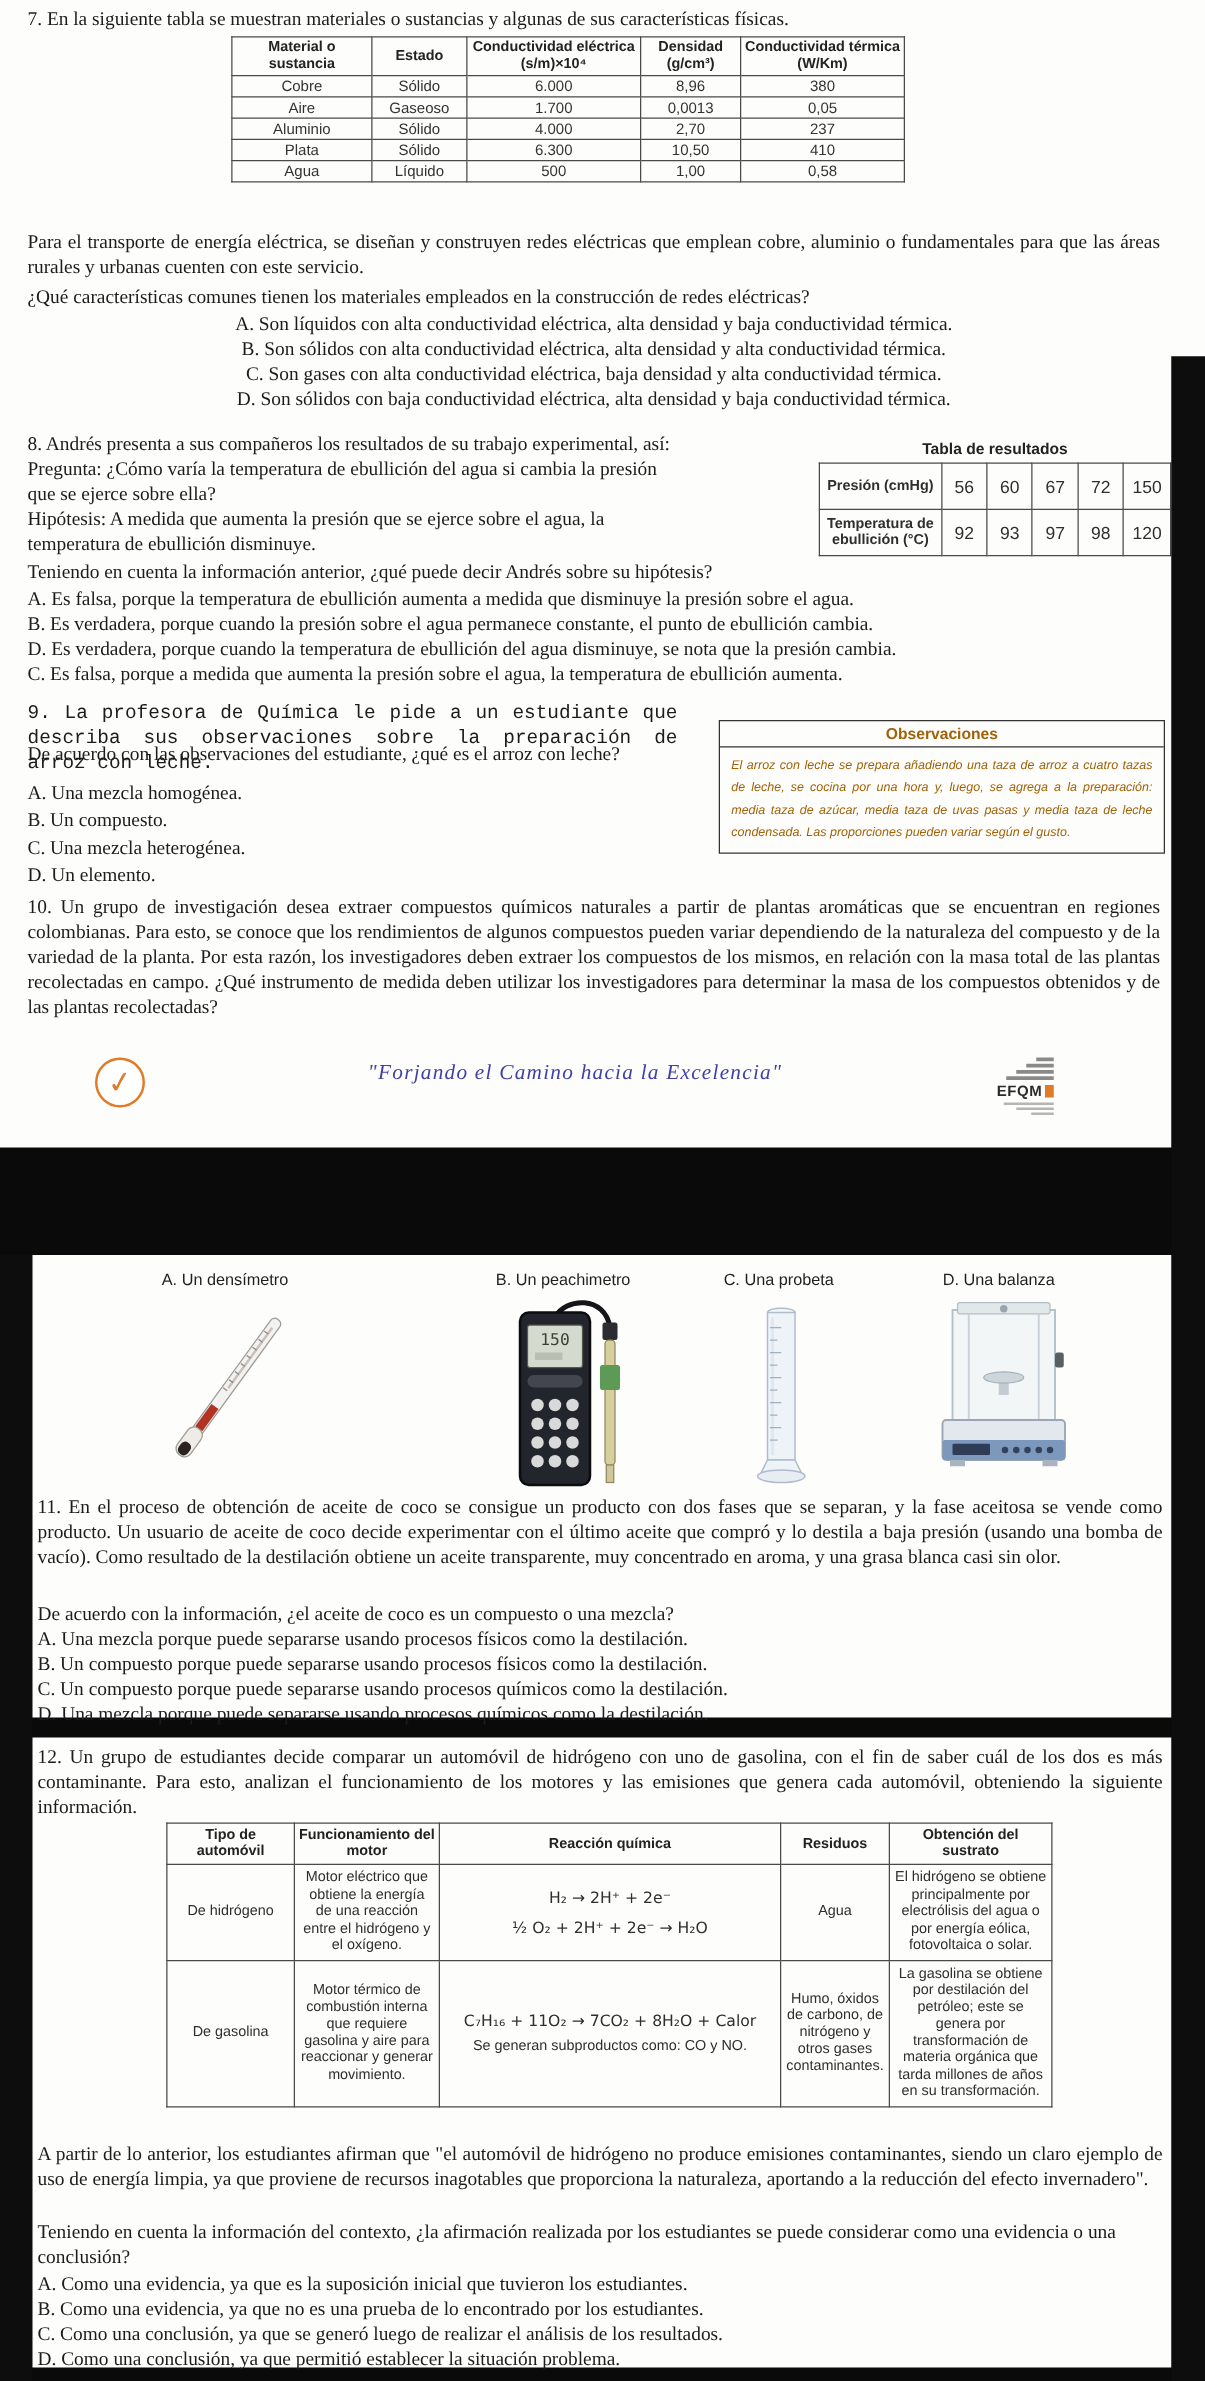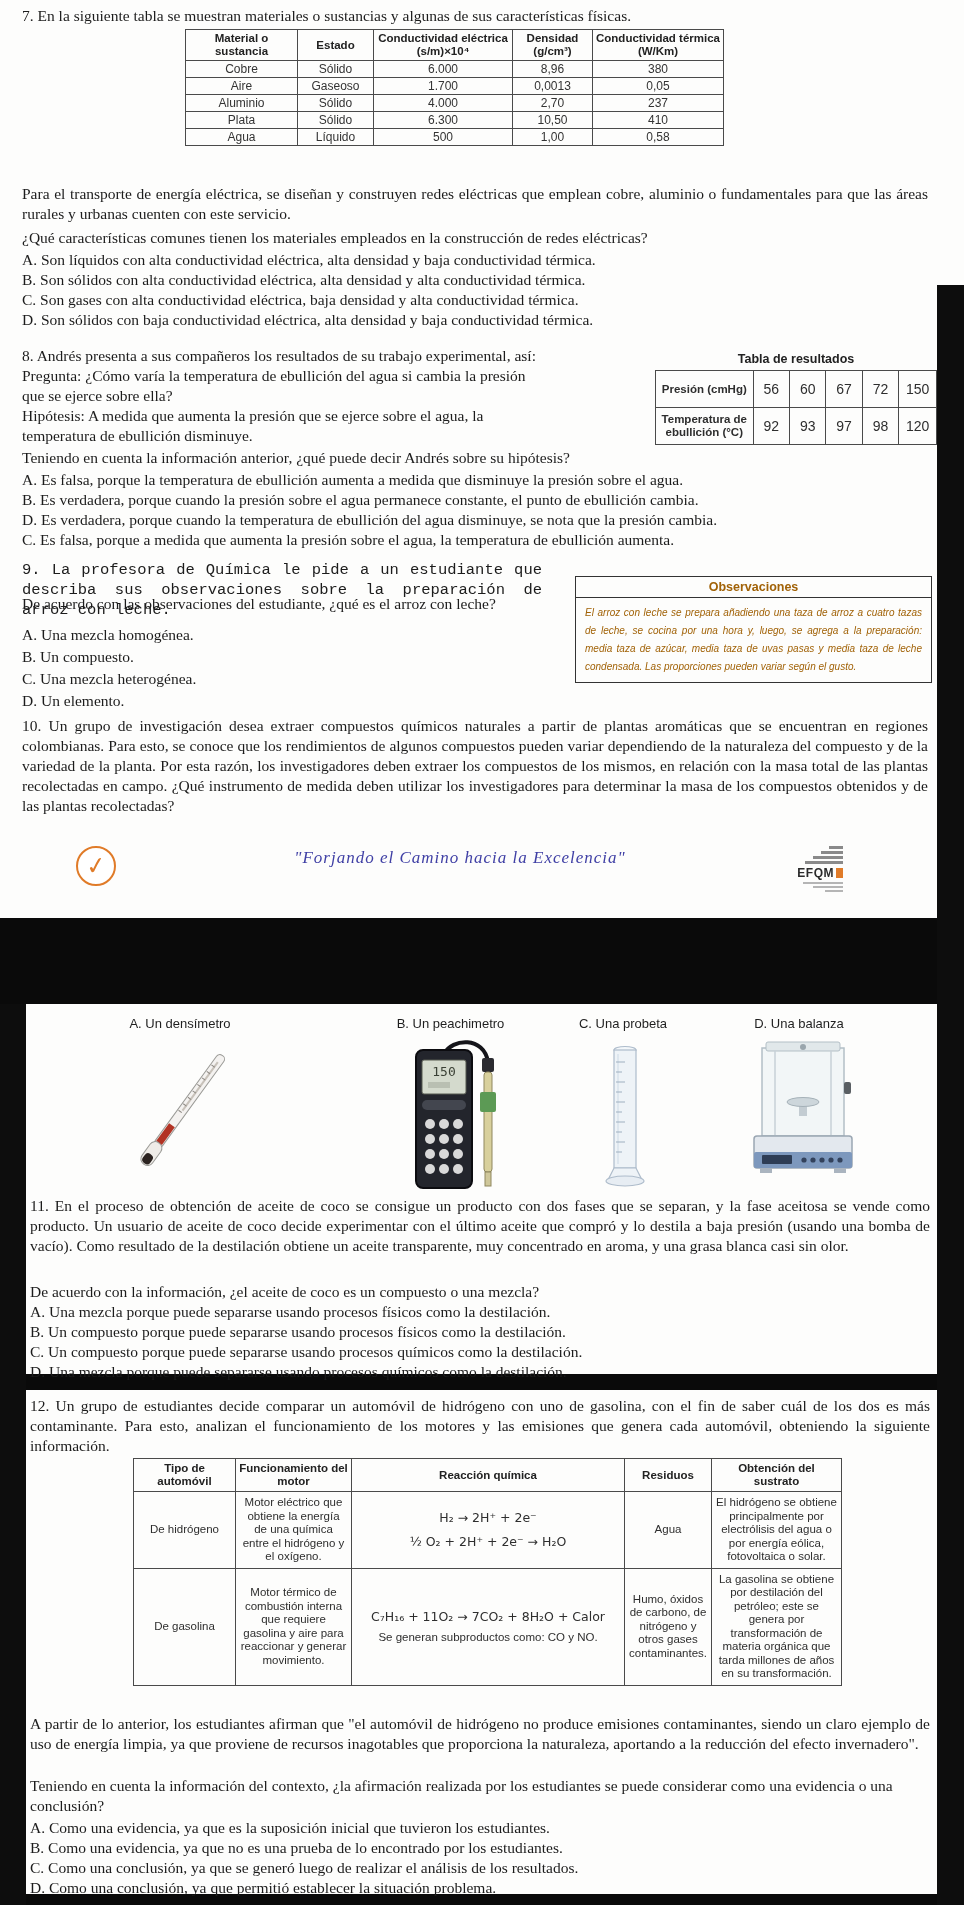--- a/index.html
+++ b/index.html
@@ -103,21 +103,21 @@
     <td>Líquido</td>
     <td>500</td>
     <td>1,00</td>
     <td>0,58</td>
   </tr>
 </tbody>
   </table>
 
 <div class="abs ser just" style="top:184px;left:22px;width:906px;">Para el transporte de energía eléctrica, se diseñan y construyen redes eléctricas que emplean cobre, aluminio o fundamentales para que las áreas rurales y urbanas cuenten con este servicio.</div>
 <div class="abs ser" style="top:228px;left:22px;width:906px;">¿Qué características comunes tienen los materiales empleados en la construcción de redes eléctricas?</div>
-<div class="abs ser opts" style="top:250px;left:22px;width:906px;">
+<div class="abs ser opts" style="top:250px;left:22px;width:906px;text-align:center;">
   <div>A. Son líquidos con alta conductividad eléctrica, alta densidad y baja conductividad térmica.</div>
   <div>B. Son sólidos con alta conductividad eléctrica, alta densidad y alta conductividad térmica.</div>
   <div>C. Son gases con alta conductividad eléctrica, baja densidad y alta conductividad térmica.</div>
   <div>D. Son sólidos con baja conductividad eléctrica, alta densidad y baja conductividad térmica.</div>
 </div>
 
 <div class="abs ser" style="top:346px;left:22px;width:640px;">8. Andrés presenta a sus compañeros los resultados de su trabajo experimental, así:</div>
 <div class="abs ser" style="top:366px;left:22px;width:522px;">Pregunta: ¿Cómo varía la temperatura de ebullición del agua si cambia la presión que se ejerce sobre ella?</div>
 <div class="abs ser" style="top:406px;left:22px;width:522px;">Hipótesis: A medida que aumenta la presión que se ejerce sobre el agua, la temperatura de ebullición disminuye.</div>
 
@@ -322,21 +322,21 @@
   <tbody>
       <tr>
     <th>Tipo de automóvil</th>
     <th>Funcionamiento del motor</th>
     <th>Reacción química</th>
     <th>Residuos</th>
     <th>Obtención del sustrato</th>
   </tr>
   <tr>
     <td>De hidrógeno</td>
-    <td>Motor eléctrico que obtiene la energía de una química entre el hidrógeno y el oxígeno.</td>
+    <td>Motor eléctrico que obtiene la energía de una reacción entre el hidrógeno y el oxígeno.</td>
     <td>
       <div class="eq">H₂ → 2H⁺ + 2e⁻</div>
       <div class="eq">½ O₂ + 2H⁺ + 2e⁻ → H₂O</div>
     </td>
     <td>Agua</td>
     <td>El hidrógeno se obtiene principalmente por electrólisis del agua o por energía eólica, fotovoltaica o solar.</td>
   </tr>
   <tr>
     <td>De gasolina</td>
     <td>Motor térmico de combustión interna que requiere gasolina y aire para reaccionar y generar movimiento.</td>

